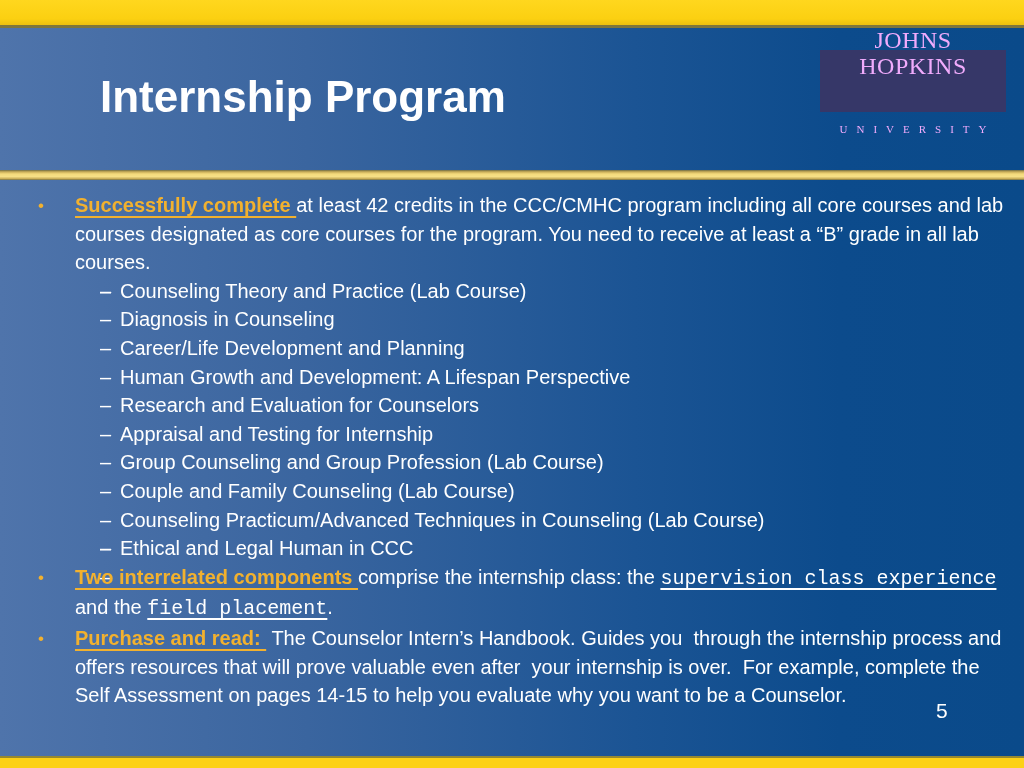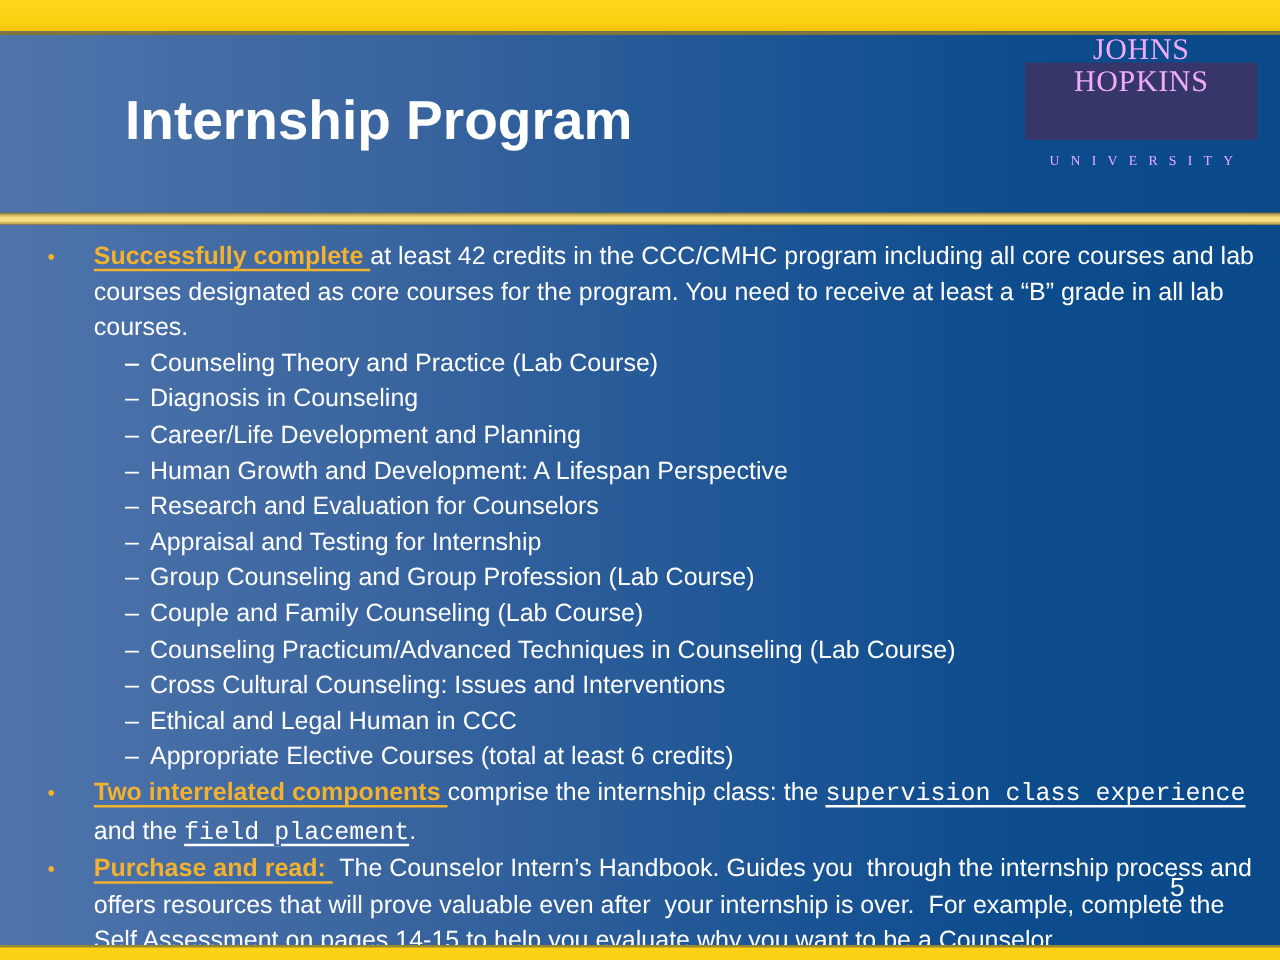--- a/index.html
+++ b/index.html
@@ -89,23 +89,23 @@
     <div class="sub-item"><span class="dash">–</span></div>
     <div class="sub-item"><span class="dash">–</span><span>Counseling Theory and Practice (Lab Course)</span></div>
     <div class="sub-item"><span class="dash">–</span><span>Diagnosis in Counseling</span></div>
     <div class="sub-item"><span class="dash">–</span><span>Career/Life Development and Planning</span></div>
     <div class="sub-item"><span class="dash">–</span><span>Human Growth and Development: A Lifespan Perspective</span></div>
     <div class="sub-item"><span class="dash">–</span><span>Research and Evaluation for Counselors</span></div>
     <div class="sub-item"><span class="dash">–</span><span>Appraisal and Testing for Internship</span></div>
     <div class="sub-item"><span class="dash">–</span><span>Group Counseling and Group Profession (Lab Course)</span></div>
     <div class="sub-item"><span class="dash">–</span><span>Couple and Family Counseling (Lab Course)</span></div>
     <div class="sub-item"><span class="dash">–</span><span>Counseling Practicum/Advanced Techniques in Counseling (Lab Course)</span></div>
-    <div class="sub-item"><span class="dash">–</span><span>Cross Cultural Counseling: Issues and Interventions</span></div>
+    <div class="sub-item"><span class="dash">–</span></div>
     <div class="sub-item"><span class="dash">–</span><span>Ethical and Legal Human in CCC</span></div>
-    <div class="sub-item"><span class="dash">–</span><span>Appropriate Elective Courses (total at least 6 credits)</span></div>
+    <div class="sub-item"><span class="dash">–</span></div>
 
     <div class="bullet">
       <span class="dot">•</span>
       <p class="para"><span class="lead">Two interrelated components </span><span>comprise the internship class: the </span><span class="uw">supervision class experience</span><span> and the </span><span class="uw">field placement</span><span>.</span></p>
     </div>
 
     <div class="bullet">
       <span class="dot">•</span>
       <p class="para"><span class="lead">Purchase and read: </span><span> The Counselor Intern’s Handbook. Guides you  through the internship process and offers resources that will prove valuable even after  your internship is over.  For example, complete the Self Assessment on pages 14-15 to help you evaluate why you want to be a Counselor.</span></p>
     </div>

